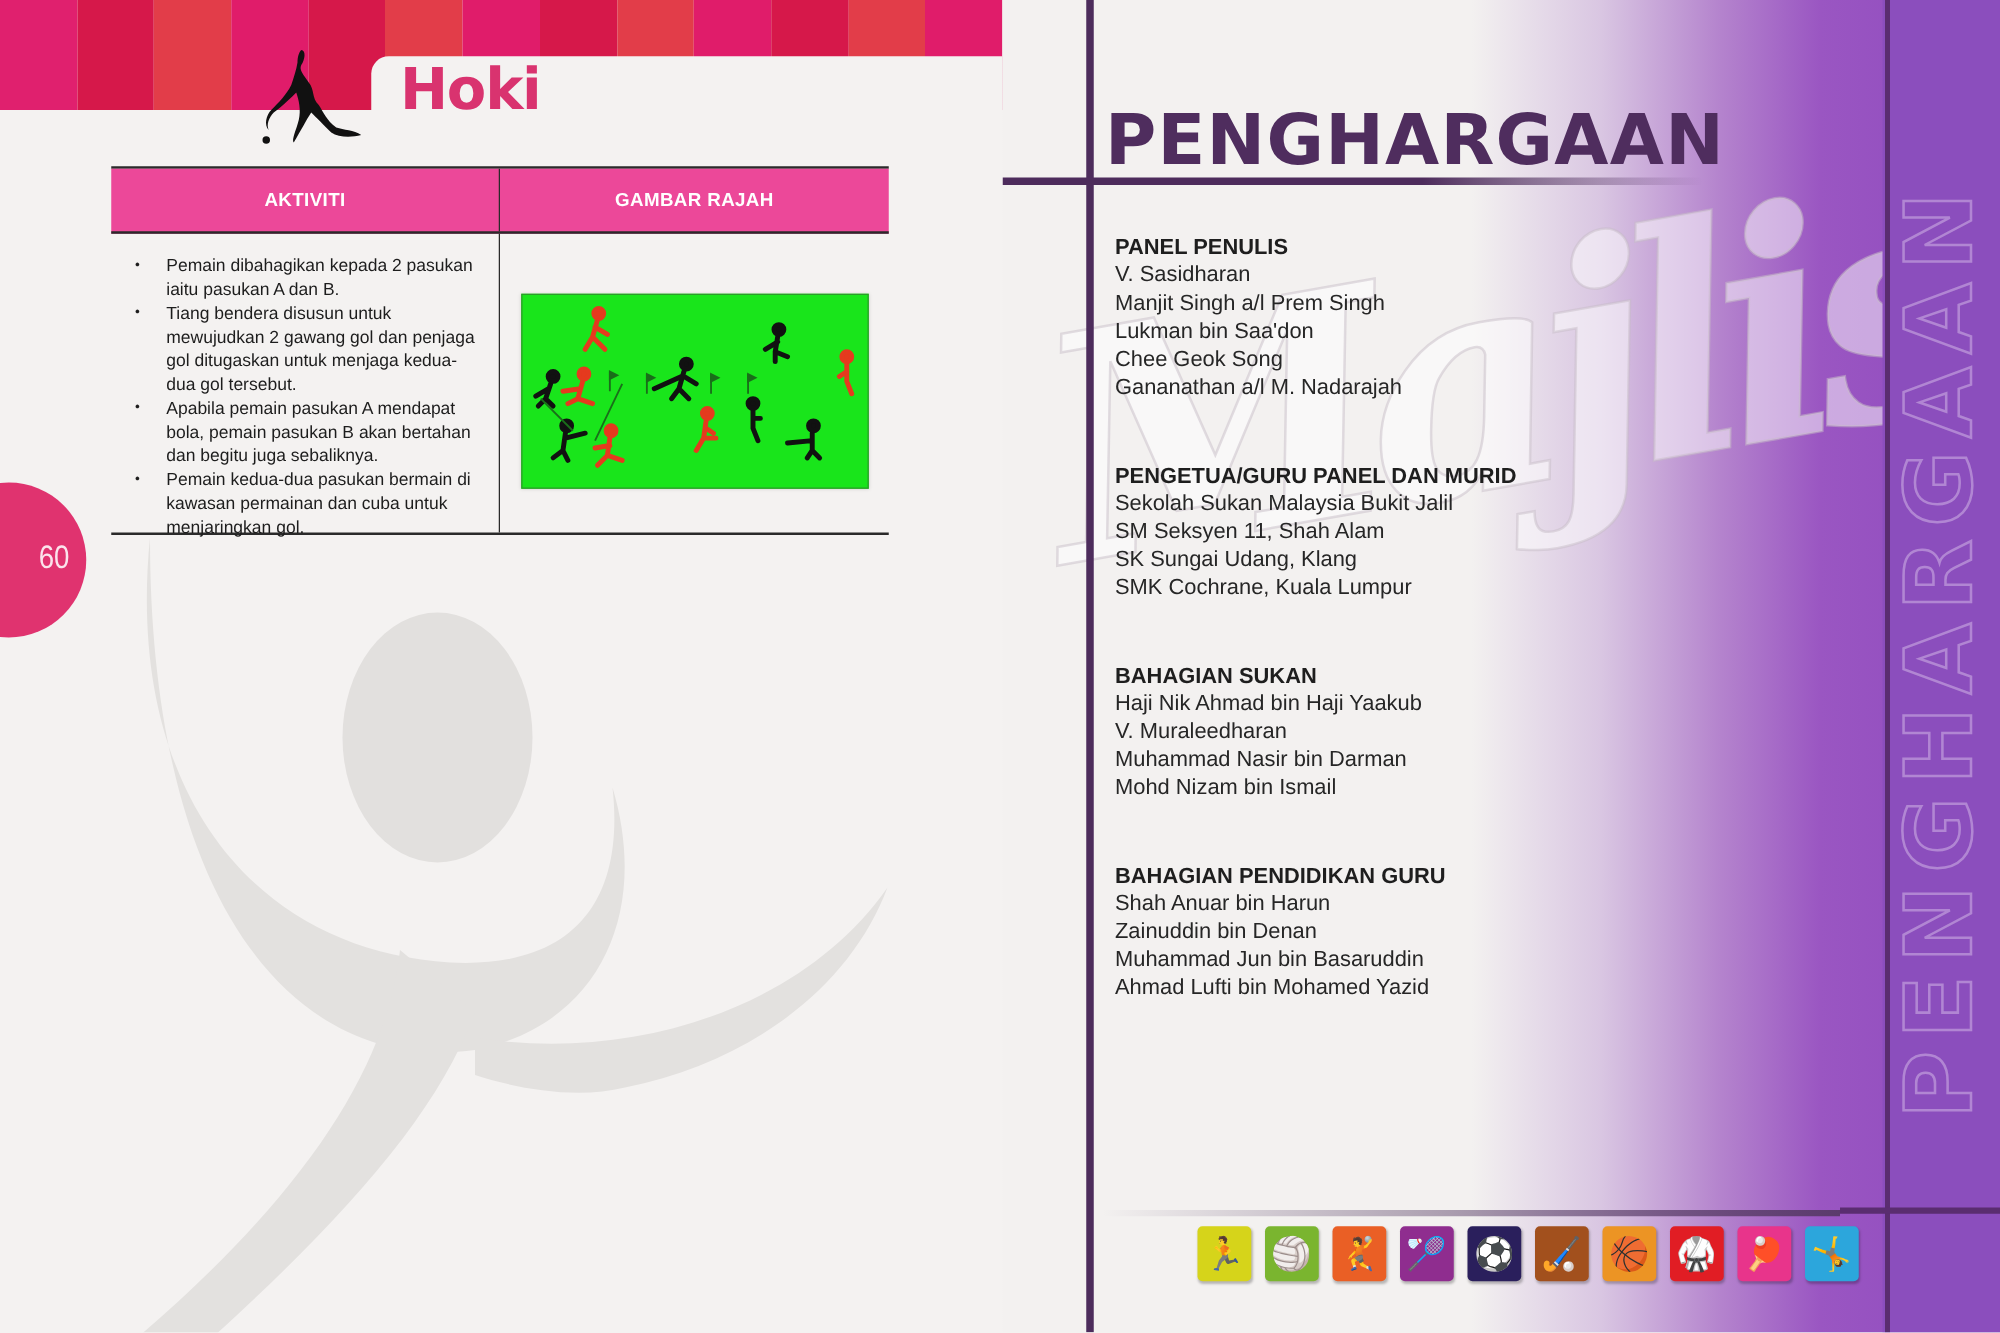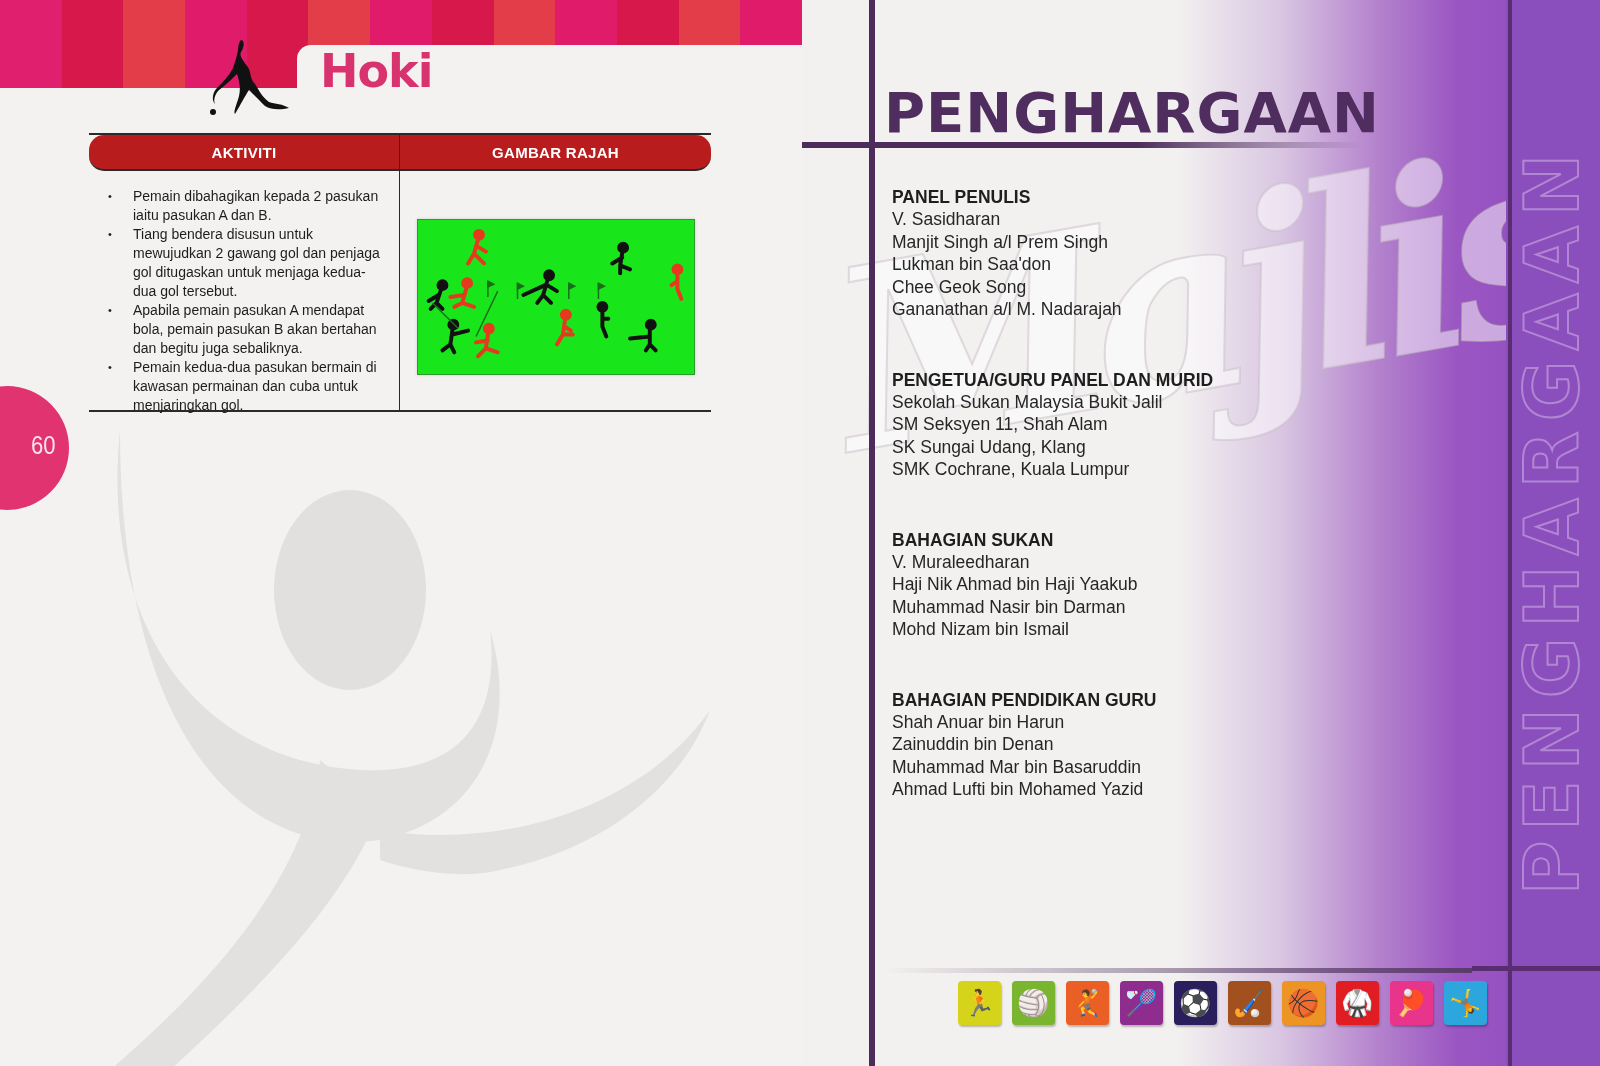--- a/index.html
+++ b/index.html
@@ -14,21 +14,21 @@
     .white-band { position: absolute; left: 0; top: 88px; width: 802px; height: 20px; background: #f4f2f1; }
     .page-title { position: absolute; left: 320px; top: 44px; font-family: "DejaVu Sans", sans-serif; font-weight: bold; font-size: 46px; color: #d9336f; letter-spacing: -1px; }
     .hockey-icon { position: absolute; left: 205px; top: 38px; width: 90px; height: 80px; }
 
     .watermark-figure { position: absolute; left: 80px; top: 430px; width: 650px; height: 640px; pointer-events: none; }
 
     .page-num-circle { position: absolute; left: -55px; top: 386px; width: 124px; height: 124px; border-radius: 50%; background: #e0336f; }
     .page-num { position: absolute; left: 31px; top: 430px; font-family: "Liberation Sans Narrow", "Liberation Sans", sans-serif; font-size: 26px; color: #fbe3ec; transform: scaleX(0.85); transform-origin: left; }
 
     .activity-table { position: absolute; left: 89px; top: 133px; width: 622px; border-top: 2px solid #2a2a2a; border-bottom: 2px solid #2a2a2a; }
-    .table-head { display: flex; height: 36px; background: #b91c1c; border-bottom: 2px solid #2a2a2a; border-radius: 15px; }
+    .table-head { display: flex; height: 52px; background: #ec4899; border-bottom: 2px solid #2a2a2a; }
     .table-head .th { display: flex; align-items: center; justify-content: center; color: #fff; font-weight: bold; font-size: 15px; letter-spacing: 0.3px; }
     .th.col1 { width: 311px; border-right: 1.5px solid #2a2a2a; }
     .th.col2 { flex: 1; }
     .table-body { display: flex; height: 239px; }
     .td.col1 { width: 311px; border-right: 1.5px solid #2a2a2a; padding: 16px 10px 0 14px; }
     .td.col2 { flex: 1; position: relative; }
     .bullets { list-style: none; }
     .bullets li { position: relative; padding-left: 30px; font-size: 14px; line-height: 19px; color: #1d1d1d; }
     .bullets li::before { content: "•"; position: absolute; left: 5px; top: 0; font-size: 11px; }
 
@@ -189,32 +189,32 @@
       <ul>
         <li>Sekolah Sukan Malaysia Bukit Jalil</li>
         <li>SM Seksyen 11, Shah Alam</li>
         <li>SK Sungai Udang, Klang</li>
         <li>SMK Cochrane, Kuala Lumpur</li>
       </ul>
     </div>
     <div class="credit-group">
       <h3>BAHAGIAN SUKAN</h3>
       <ul>
+        <li>Haji Nik Ahmad bin Haji Yaakub</li>
         <li>V. Muraleedharan</li>
-        <li>Haji Nik Ahmad bin Haji Yaakub</li>
         <li>Muhammad Nasir bin Darman</li>
         <li>Mohd Nizam bin Ismail</li>
       </ul>
     </div>
     <div class="credit-group">
       <h3>BAHAGIAN PENDIDIKAN GURU</h3>
       <ul>
         <li>Shah Anuar bin Harun</li>
         <li>Zainuddin bin Denan</li>
-        <li>Muhammad Mar bin Basaruddin</li>
+        <li>Muhammad Jun bin Basaruddin</li>
         <li>Ahmad Lufti bin Mohamed Yazid</li>
       </ul>
     </div>
   </div>
 
   <div class="bottom-rule"></div>
   <div class="bottom-rule-right"></div>
   <div class="sport-icons" id="sport-icons">
       <div class="sport-icon" style="background: rgb(214, 212, 26);">🏃</div>
       <div class="sport-icon" style="background: rgb(122, 181, 47);">🏐</div>

